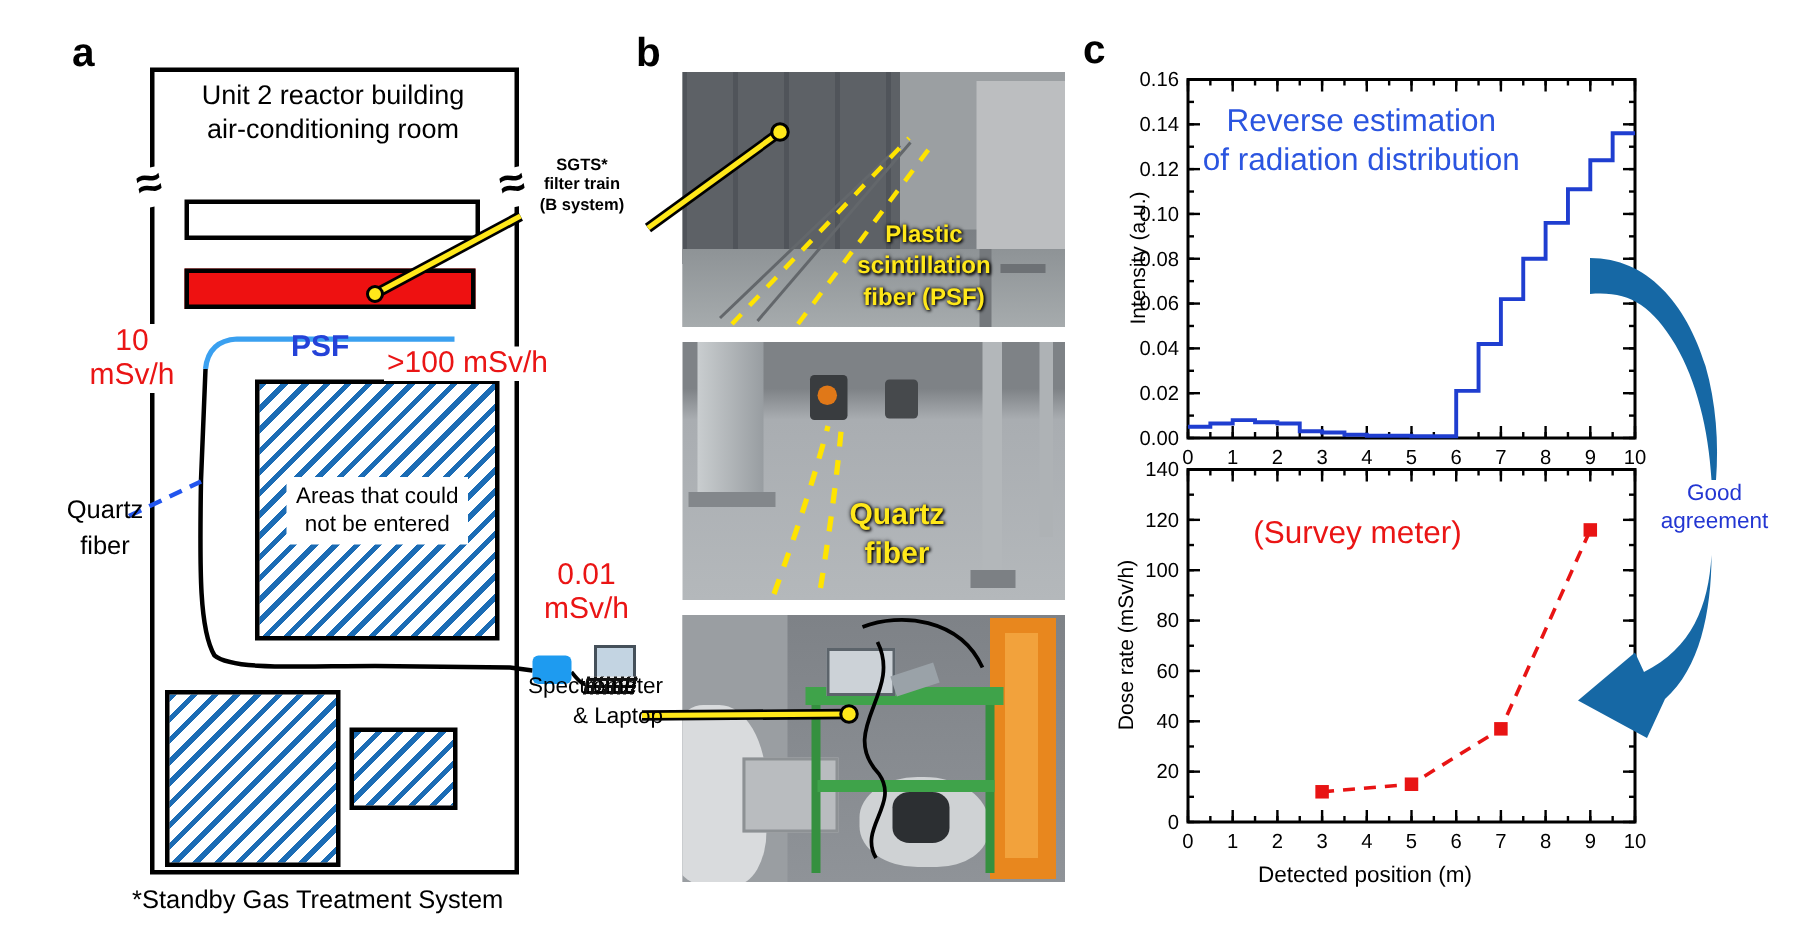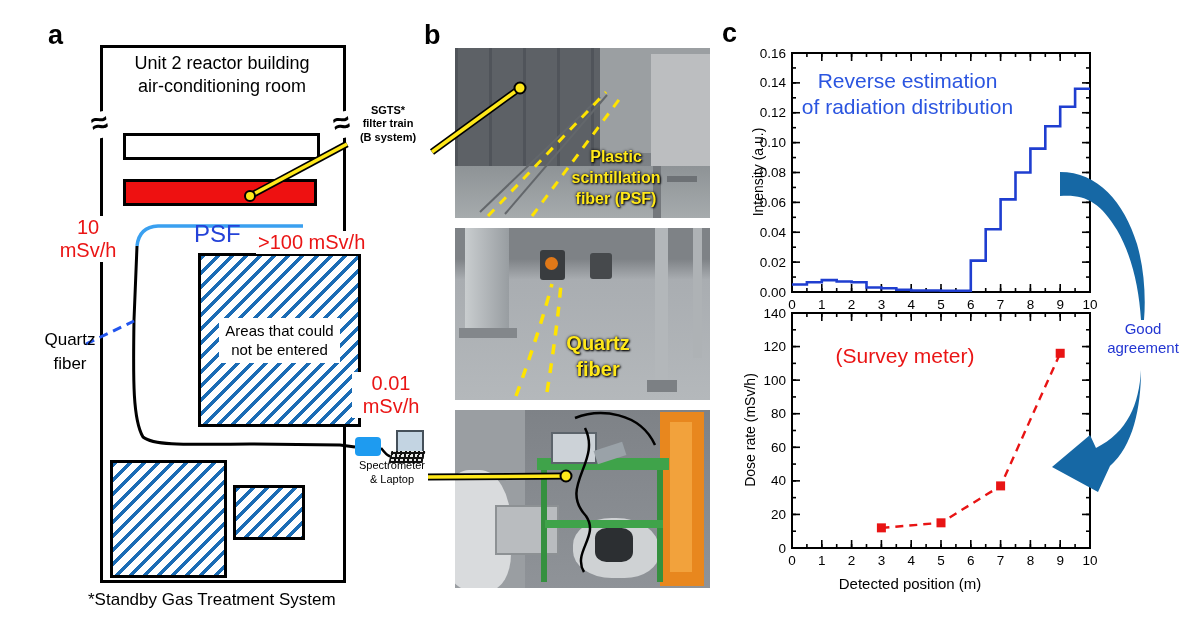--- a/index.html
+++ b/index.html
@@ -10,30 +10,30 @@
   
   .outer-box{left:100px;top:45px;width:240px;height:532px;border:3px solid #000;z-index:1;}
   .room-title{left:108px;top:52px;width:228px;text-align:center;font-size:18px;line-height:1.28;z-index:6;}
   .break-mark{width:26px;height:26px;background:#fff;z-index:6;font-size:30px;font-weight:bold;
               line-height:22px;text-align:center;transform:rotate(-12deg);}
   .white-rect{left:123px;top:133px;width:191px;height:21px;border:3px solid #000;background:#fff;z-index:2;}
   .red-rect{left:123px;top:179px;width:188px;height:21px;border:3px solid #000;background:#ee1111;z-index:2;}
   .sgts-label{left:346px;top:104px;width:84px;text-align:center;font-weight:bold;font-size:11px;line-height:1.22;z-index:6;}
   .red-note{color:#ea1515;font-size:20px;line-height:1.15;text-align:center;z-index:6;background:#fff;}
   .dose-left{left:50px;top:216px;width:76px;}
-  .psf-label{left:194px;top:220px;color:#2442d8;font-weight:normal;font-size:24px;z-index:6;}
+  .psf-label{left:194px;top:220px;color:#2442d8;font-weight:bold;font-size:20px;z-index:6;}
   .dose-right{left:256px;top:231px;white-space:nowrap;padding:0 2px;}
   .quartz-label{left:38px;top:328px;width:64px;text-align:center;font-size:17px;line-height:1.4;z-index:6;}
   .hatch{background:repeating-linear-gradient(135deg,#1b6cb5 0 3.5px,#ffffff 3.5px 10px);border:3px solid #000;z-index:2;}
-  .hatch-center{left:170px;top:253px;width:157px;height:168px;display:flex;align-items:center;justify-content:center;margin-left:28px;}
+  .hatch-center{left:170px;top:253px;width:157px;height:168px;display:flex;align-items:center;justify-content:center;}
   .blocked-label{background:#fff;padding:3px 6px;font-size:15px;line-height:1.3;text-align:center;}
   .hatch-bl{left:110px;top:460px;width:111px;height:112px;}
   .hatch-bs{left:233px;top:485px;width:66px;height:49px;}
   .dose-small{left:352px;top:372px;width:78px;}
-  .spec-label{left:342px;top:458px;width:100px;text-align:center;font-size:11px;line-height:1.3;z-index:6;}
+  .spec-label{left:342px;top:448px;width:100px;text-align:right;font-size:15px;line-height:1.3;z-index:6;}
   .footnote{left:88px;top:590px;font-size:17px;z-index:6;}
   .spectro{left:355px;top:437px;width:26px;height:19px;background:#1e9bf0;border-radius:4px;z-index:6;}
   .laptop-screen{left:396px;top:430px;width:24px;height:21px;background:#c3d4e2;border:2px solid #45505a;z-index:6;}
   .laptop-kbd{left:390px;top:451px;width:34px;height:12px;z-index:6;transform:skewX(-14deg);background:#e8e8e8;
       background-image:repeating-linear-gradient(90deg,#111 0 2px,transparent 2px 4.5px),
                        repeating-linear-gradient(0deg,#111 0 2px,transparent 2px 4.5px);}
   
   .photo{width:255px;overflow:hidden;z-index:1;}
   .photo1{left:455px;top:48px;height:170px;background:linear-gradient(#6a6e73,#868b8f);}
   .photo2{left:455px;top:228px;height:172px;background:linear-gradient(#7e8286 0 18%,#a9adb1 30%,#b4b8bb);}

